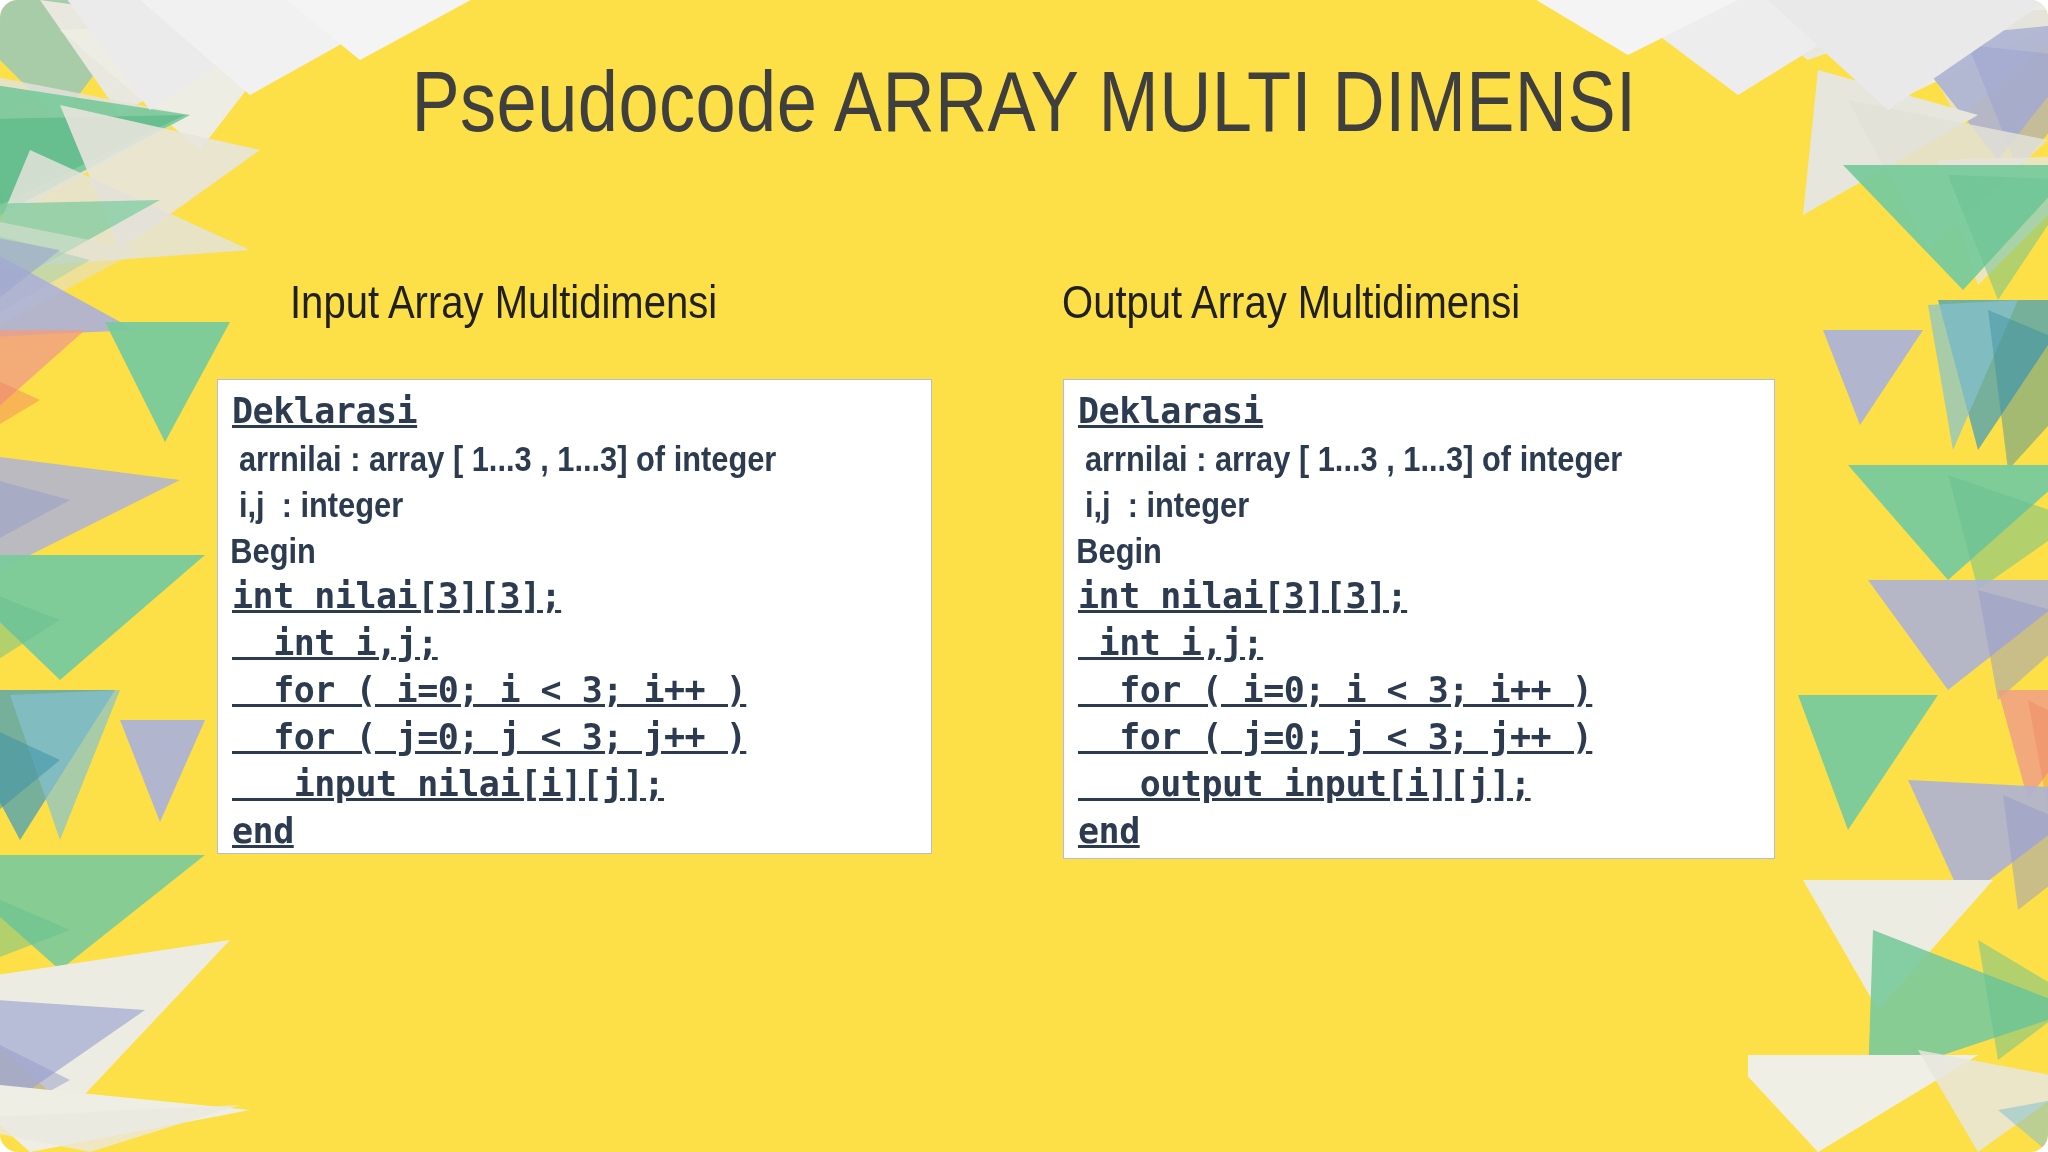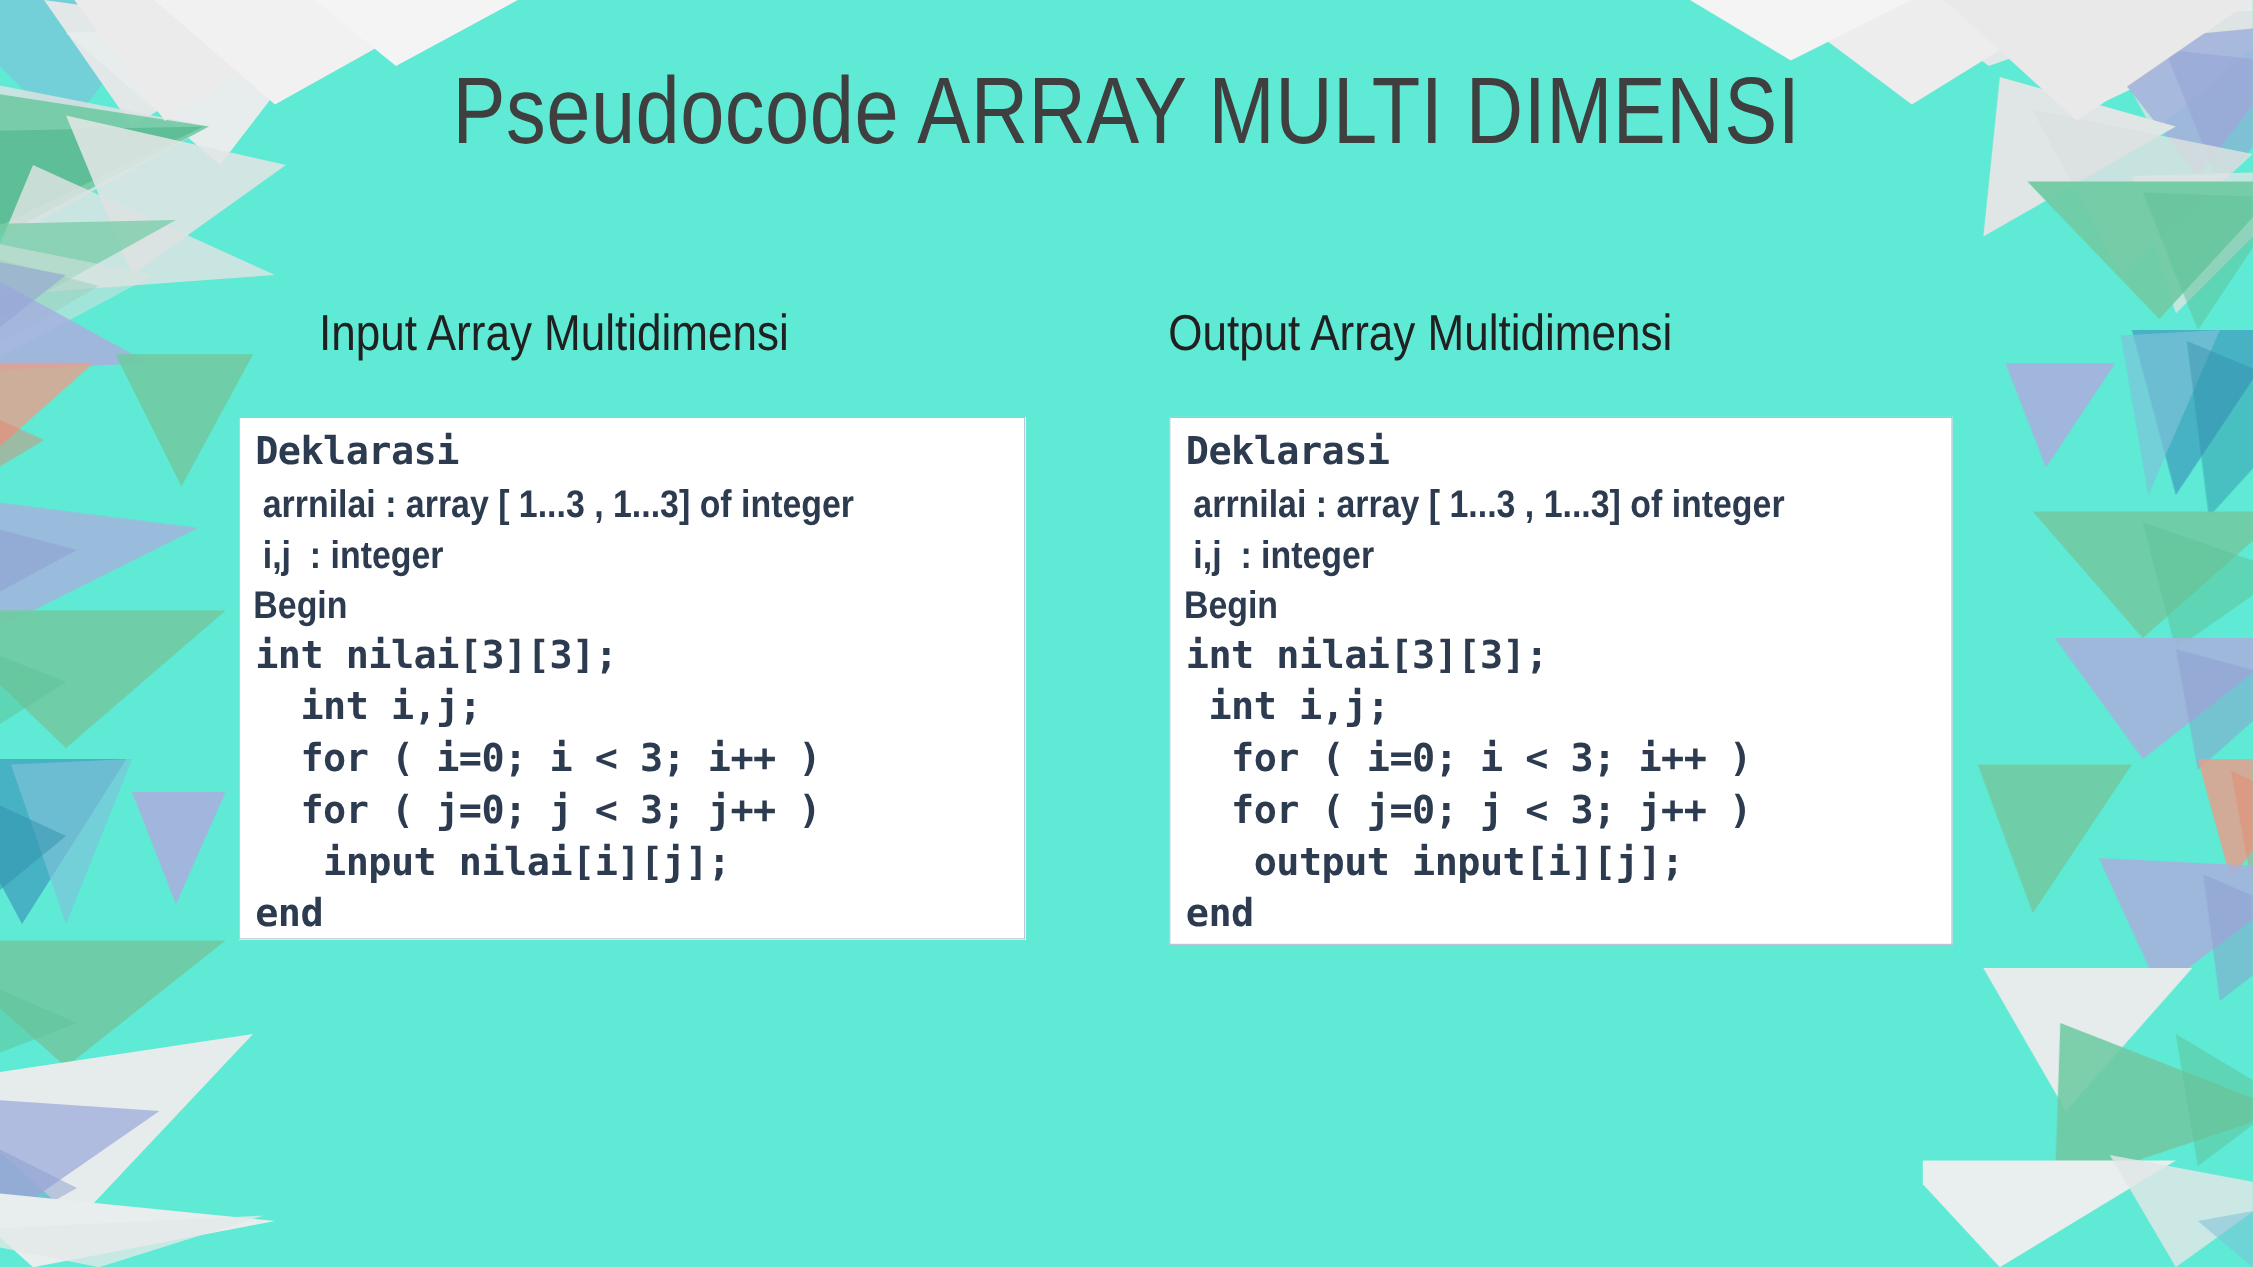--- a/index.html
+++ b/index.html
@@ -4,23 +4,24 @@
 <style>
   html, body {
     margin: 0;
     padding: 0;
     background: #ffffff;
   }
   #slide {
     position: relative;
     width: 2048px;
     height: 1152px;
-    background: #5eead4;
+    background: #fde047;
     overflow: hidden;
     font-family: "Liberation Sans", sans-serif;
+    border-radius: 18px;
   }
   #deco-left, #deco-right {
     position: absolute;
     top: 0;
     height: 1152px;
     width: 300px;
     pointer-events: none;
   }
   #deco-left { left: 0; }
   #deco-right { right: 0; }
@@ -82,20 +83,21 @@
     line-height: 1.0;
     margin: 0;
     padding: 0 0 0 14px;
   }
   .code-line.mono {
     font-family: "DejaVu Sans Mono", "Liberation Mono", monospace;
     font-size: 35px;
     font-weight: 700;
     letter-spacing: -0.5px;
     height: 47px;
+    text-decoration: underline;
   }
   .code-line.sans {
     font-family: "Liberation Sans", sans-serif;
     font-size: 35px;
     font-weight: 700;
     height: 46px;
     transform: scaleX(0.88);
     transform-origin: left center;
   }
 </style>

